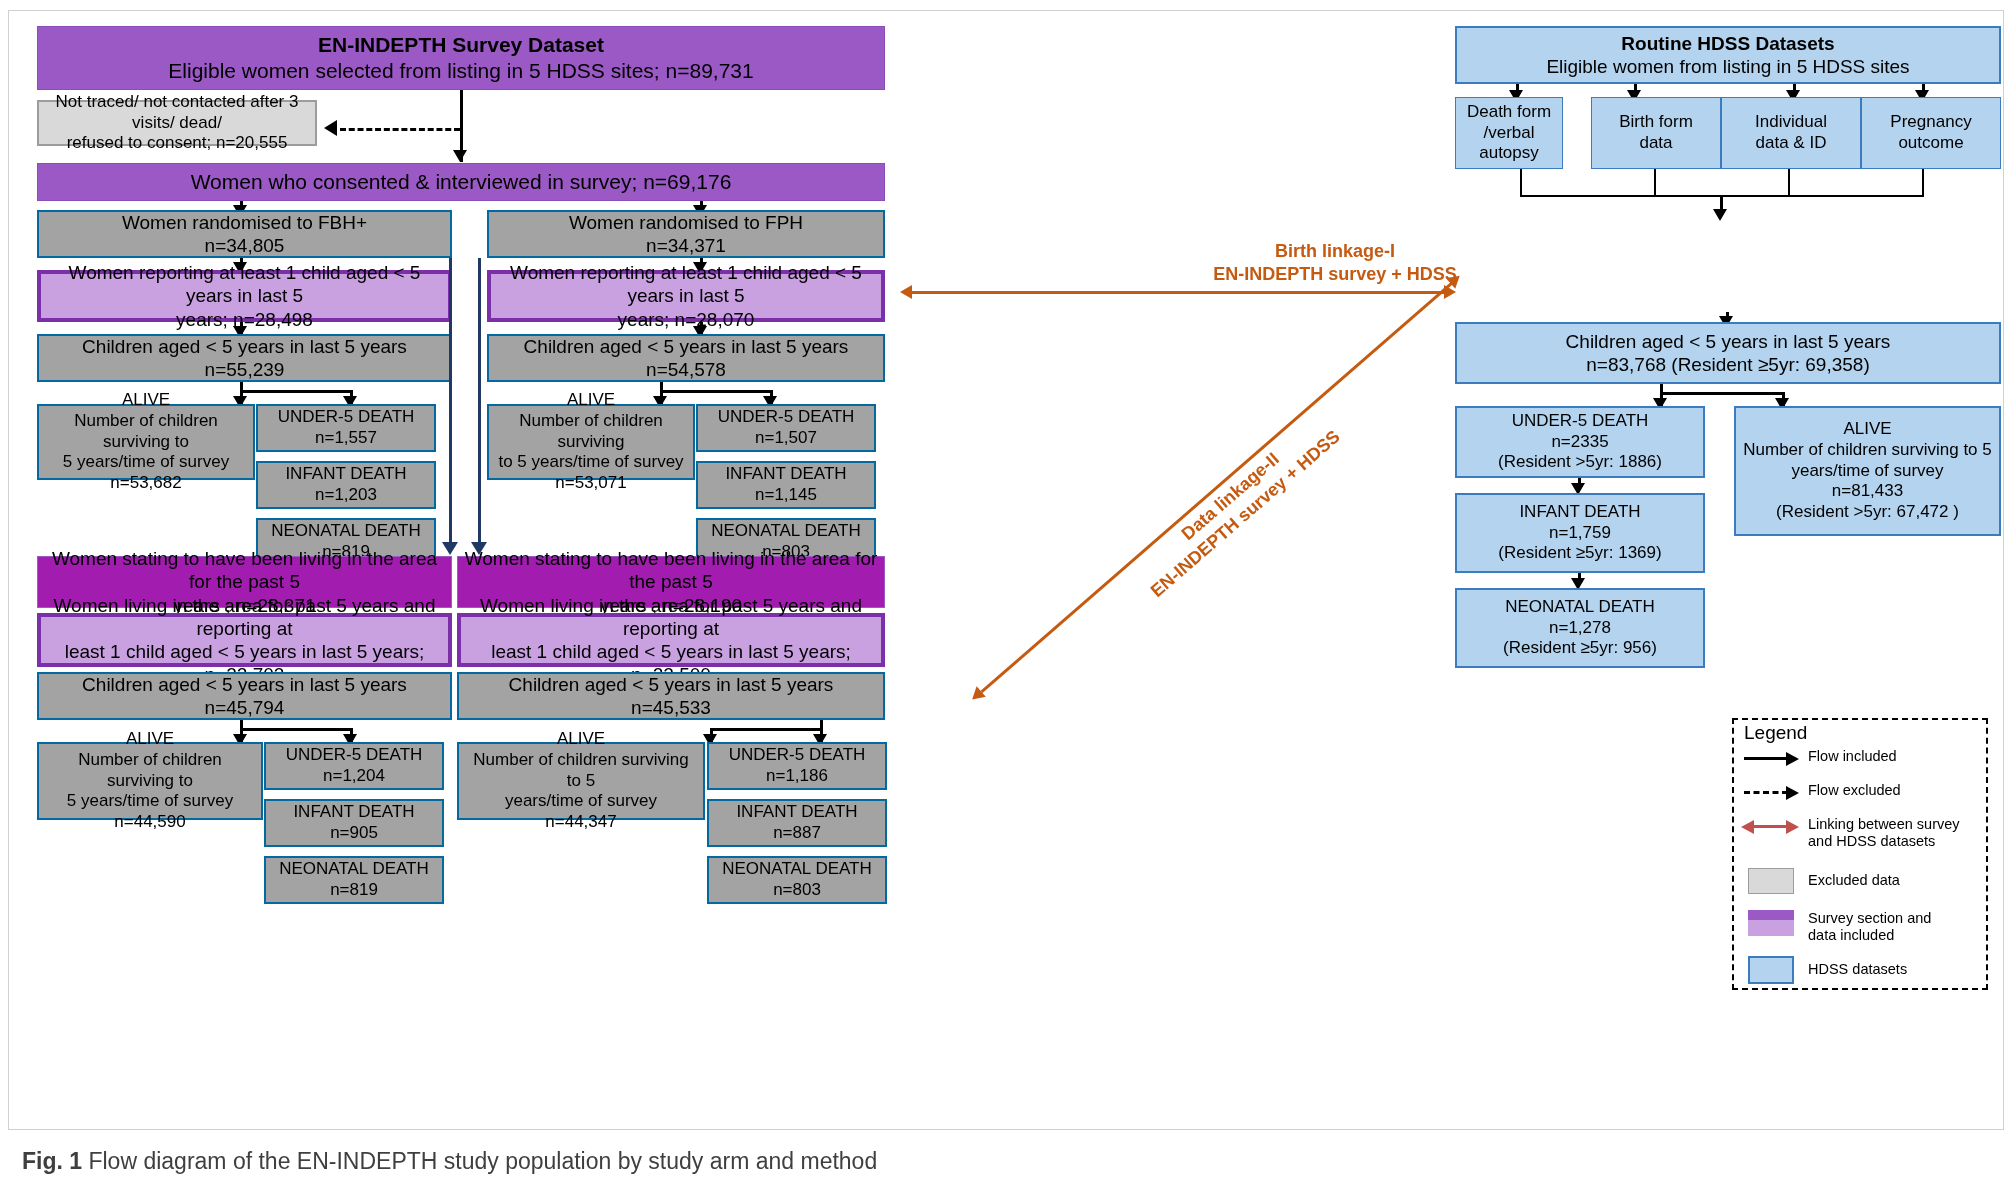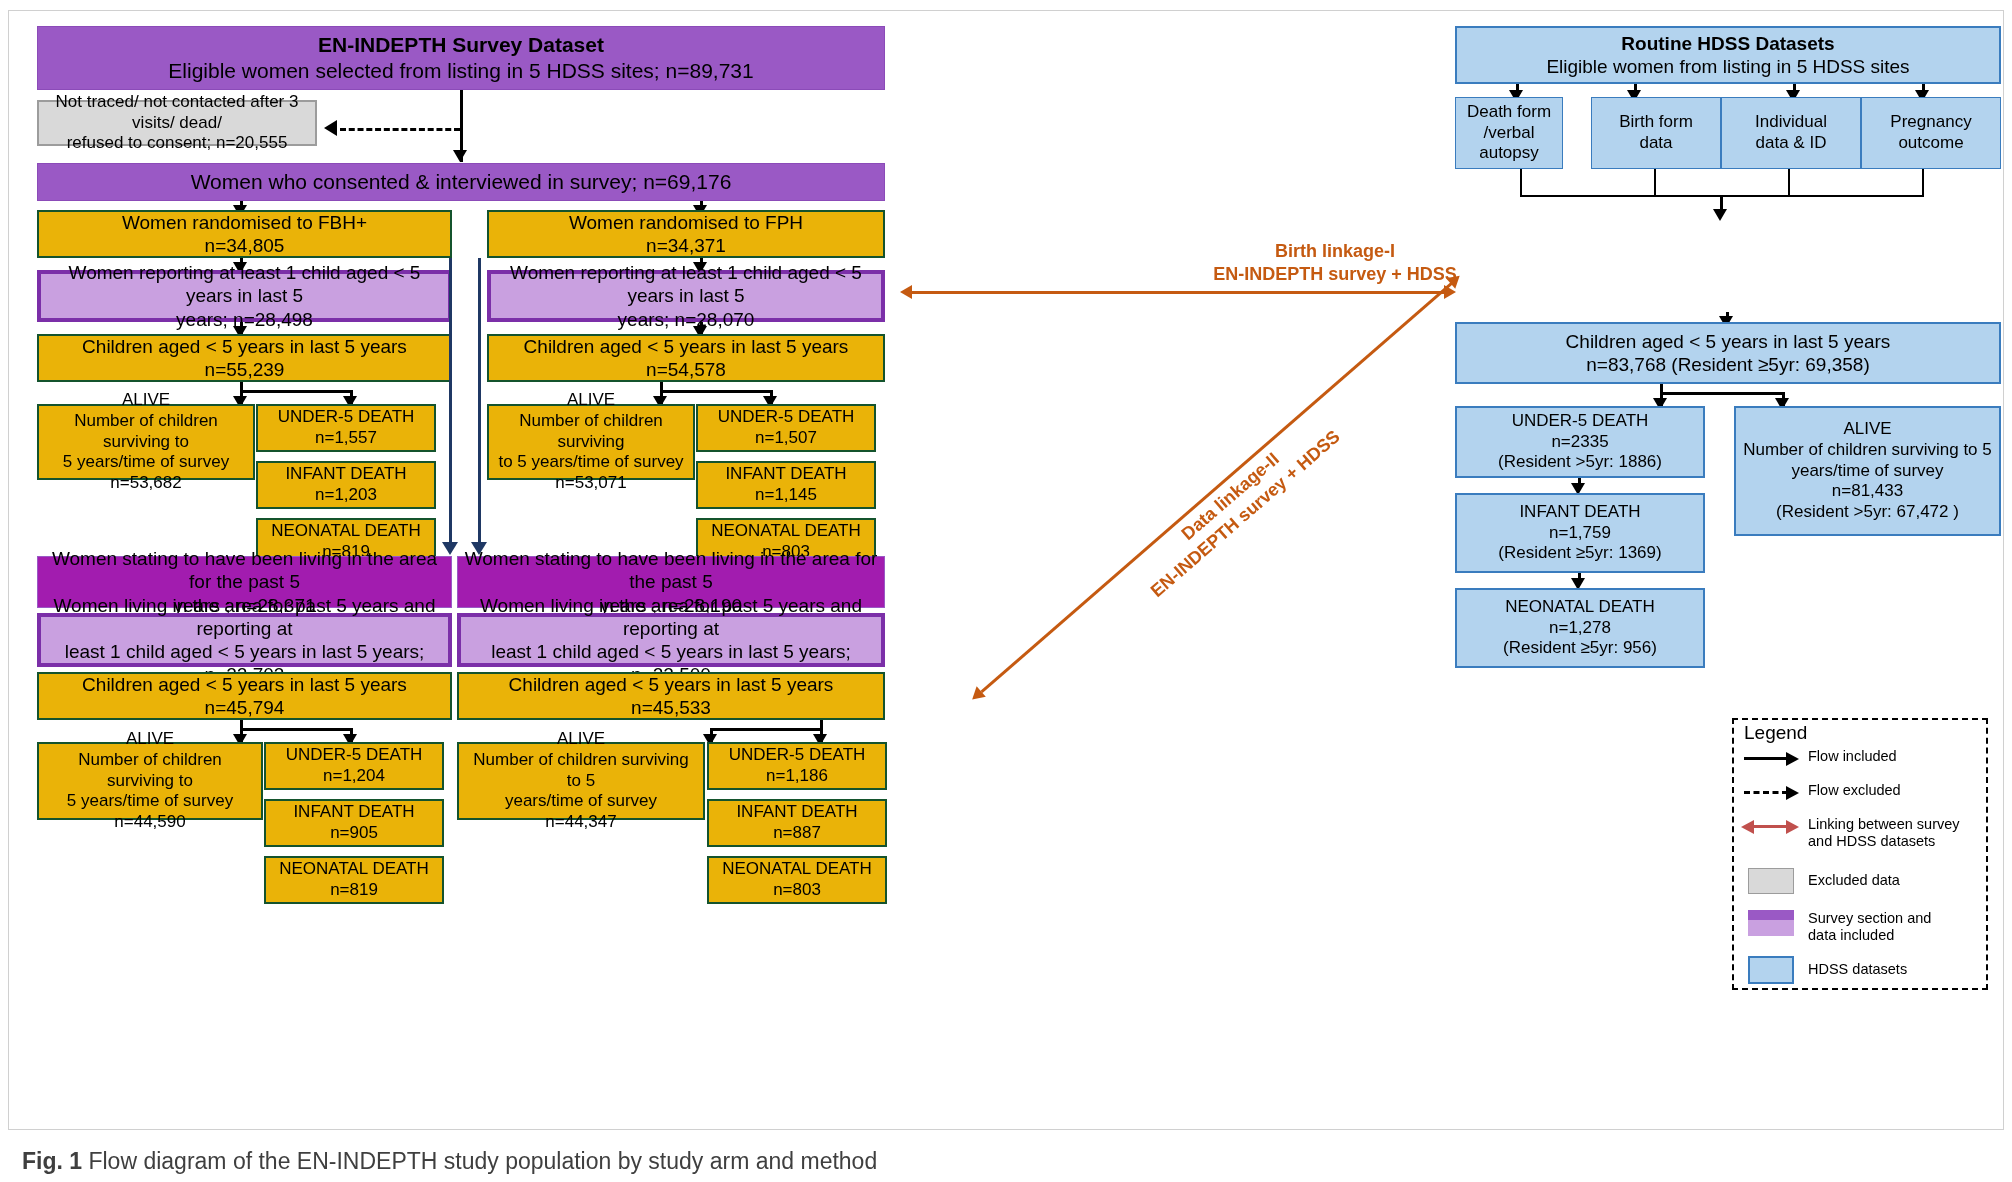--- a/index.html
+++ b/index.html
@@ -30,22 +30,22 @@
   }
   .box div { width: 100%; }
 
   
   .purple-dark {
     background: #9a59c5;
     border: 1px solid #8b4bb8;
     font-size: 21px;
   }
   .purple-light {
-    background: #eab308;
-    border: 2px solid #14532d;
+    background: #a3a3a3;
+    border: 2px solid #0369a1;
     font-size: 19px;
   }
   .purple-light-thin {
     background: #a21caf;
     border: 1px solid #9a59c5;
     font-size: 19px;
   }
   .purple-light-thick {
     background: #c9a0e0;
     border: 4px solid #7b2fa8;

